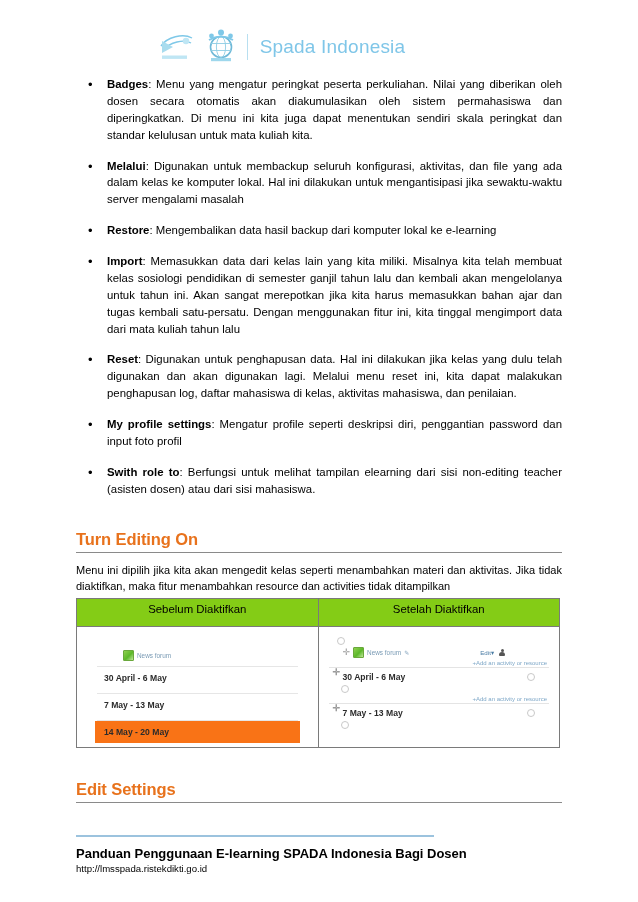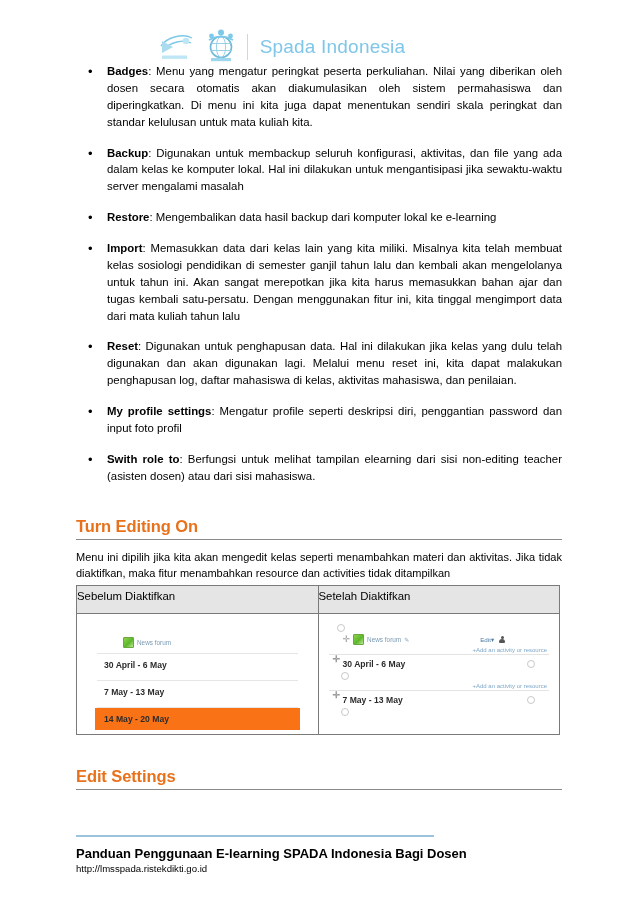--- a/index.html
+++ b/index.html
@@ -53,21 +53,21 @@
   .logo-text {
     font-size: 19px;
     color: #7fc6e8;
     letter-spacing: 0.2px;
     white-space: nowrap;
   }
 
   
   .content {
     position: absolute;
-    top: 63px;
+    top: 76px;
     left: 76px;
     width: 486px;
   }
   ul.bullets {
     list-style: none;
     margin: 0;
     padding: 0;
   }
   ul.bullets > li {
     position: relative;
@@ -120,24 +120,24 @@
     margin-top: 4px;
     table-layout: fixed;
   }
   .compare-table th,
   .compare-table td {
     border: 1px solid #7a7a7a;
     padding: 0;
     vertical-align: top;
   }
   .compare-table th {
-    background: #e5e5e5;
+    background: #84cc16;
     font-weight: normal;
     font-size: 11.4px;
-    text-align: left;
+    text-align: center;
     padding: 4px 0 5px 0;
     height: 18px;
   }
   .cell-shot {
     height: 120px;
     background: #ffffff;
     position: relative;
     overflow: hidden;
   }
 
@@ -350,21 +350,21 @@
     </div>
   </div>
 
   <div class="content">
 
     <ul class="bullets">
       <li>
         <span class="bullet-term">Badges</span><span>: Menu yang mengatur peringkat peserta perkuliahan. Nilai yang diberikan oleh dosen secara otomatis akan diakumulasikan oleh sistem permahasiswa dan diperingkatkan. Di menu ini kita juga dapat menentukan sendiri skala peringkat dan standar kelulusan untuk mata kuliah kita.</span>
       </li>
       <li>
-        <span class="bullet-term">Backup</span><span>: Digunakan untuk membackup seluruh konfigurasi, aktivitas, dan file yang ada dalam kelas ke komputer lokal. Hal ini dilakukan untuk mengantisipasi jika sewaktu-waktu server mengalami masalah</span>
+        <span class="bullet-term">Melalui</span><span>: Digunakan untuk membackup seluruh konfigurasi, aktivitas, dan file yang ada dalam kelas ke komputer lokal. Hal ini dilakukan untuk mengantisipasi jika sewaktu-waktu server mengalami masalah</span>
       </li>
       <li>
         <span class="bullet-term">Restore</span><span>: Mengembalikan data hasil backup dari komputer lokal ke e-learning</span>
       </li>
       <li>
         <span class="bullet-term">Import</span><span>: Memasukkan data dari kelas lain yang kita miliki. Misalnya kita telah membuat kelas sosiologi pendidikan di semester ganjil tahun lalu dan kembali akan mengelolanya untuk tahun ini. Akan sangat merepotkan jika kita harus memasukkan bahan ajar dan tugas kembali satu-persatu. Dengan menggunakan fitur ini, kita tinggal mengimport data dari mata kuliah tahun lalu</span>
       </li>
       <li>
         <span class="bullet-term">Reset</span><span>: Digunakan untuk penghapusan data. Hal ini dilakukan jika kelas yang dulu telah digunakan dan akan digunakan lagi. Melalui menu reset ini, kita dapat malakukan penghapusan log, daftar mahasiswa di kelas, aktivitas mahasiswa, dan penilaian.</span>
       </li>

